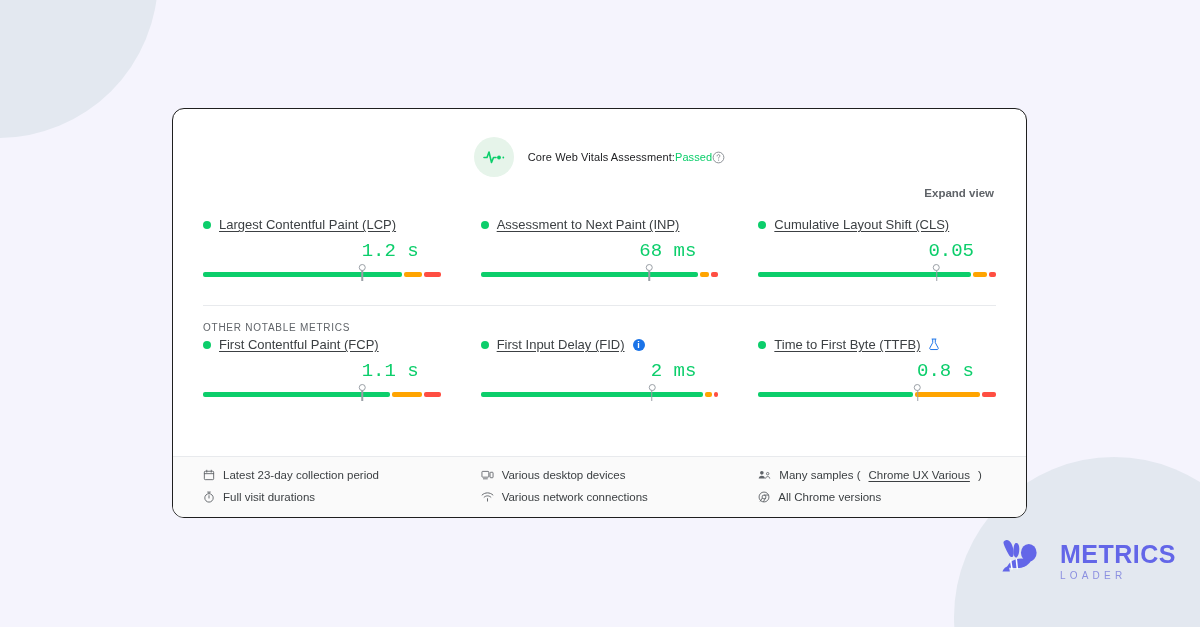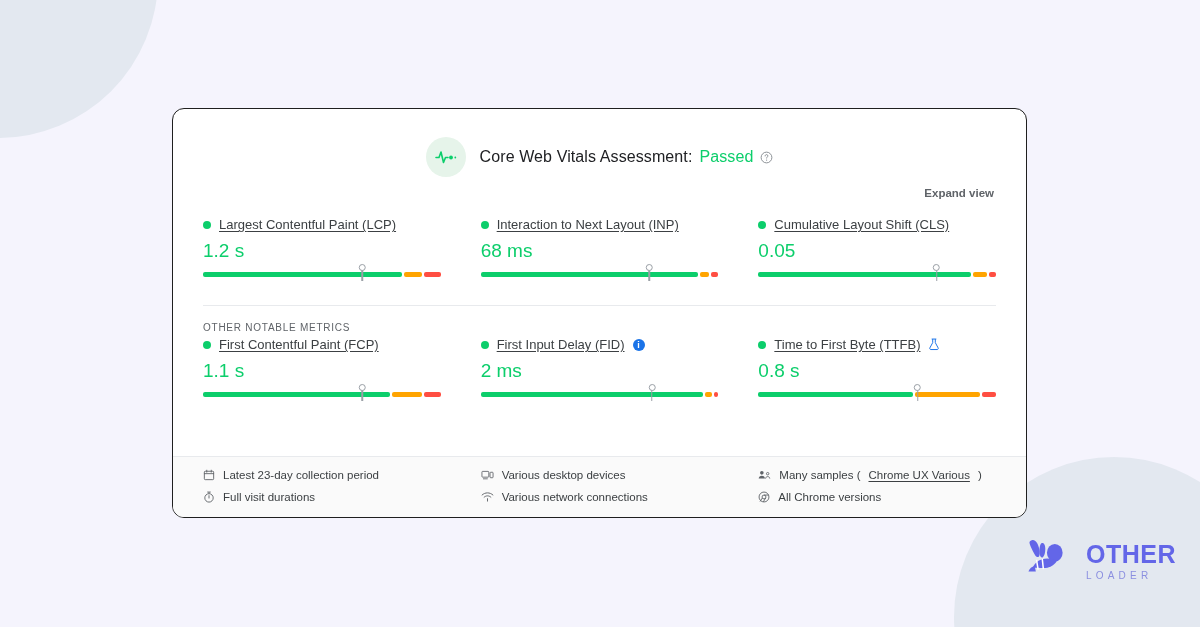--- a/index.html
+++ b/index.html
@@ -66,26 +66,25 @@
     width: 40px;
     height: 40px;
     border-radius: 50%;
     background: #e6f4ea;
     display: flex;
     align-items: center;
     justify-content: center;
     flex: 0 0 auto;
   }
   .assessment-title {
-    font-size: 16px;
+    font-size: 11px;
     color: #202124;
     letter-spacing: .1px;
     display: flex;
     align-items: center;
-    gap: 7px;
   }
   .assessment-status { color: #0cce6b; }
   .help-icon {
     display: inline-flex;
     color: #80868b;
   }
 
   
   .expand-row {
     display: flex;
@@ -145,24 +144,25 @@
   }
   .badge-flask {
     display: inline-flex;
     color: #1a73e8;
     flex: 0 0 auto;
   }
 
   .metric-value {
     font-size: 19px;
     color: #0cce6b;
-    text-align: left;
+    text-align: right;
     padding-right: 22px;
     margin-bottom: 3px;
     font-weight: 400;
+    font-family: Liberation Mono, monospace;
   }
 
   
   .bar-wrap { position: relative; height: 16px; }
   .bar {
     display: flex;
     height: 5px;
     width: 100%;
     gap: 2px;
     position: absolute;
@@ -306,21 +306,21 @@
             <div class="seg-ni" style="width:8%"></div>
             <div class="seg-poor" style="width:7%"></div>
           </div>
           <div class="marker" style="left:67%"></div>
         </div>
       </div>
 
       <div class="metric">
         <div class="metric-head">
           <span class="metric-dot"></span>
-          <span class="metric-name">Interaction to Next Layout (INP)</span>
+          <span class="metric-name">Assessment to Next Paint (INP)</span>
         </div>
         <div class="metric-value">68 ms</div>
         <div class="bar-wrap">
           <div class="bar">
             <div class="seg-good" style="width:93%"></div>
             <div class="seg-ni" style="width:4%"></div>
             <div class="seg-poor" style="width:3%"></div>
           </div>
           <div class="marker" style="left:71%"></div>
         </div>
@@ -485,16 +485,16 @@
     <svg width="54" height="44" viewBox="0 0 56 46">
       <path d="M9 3.5c2.6-1.2 5 1.2 6.6 5.2 1.6 4 2.2 8.6 1.3 10.9-.9 2.3-3.2 1.6-4.9-1.4C9.5 14 6 7 6.6 5.3 6.9 4.4 7.8 4 9 3.5z" fill="#6366e8"></path>
       <path d="M19.5 6.2c2.3-.5 3.6 2.3 3.6 6.2 0 3.9-.9 7.6-2.5 8.7-1.6 1.1-3-.6-3.4-3.7-.5-3.7-.1-10.4 2.3-11.2z" fill="#6366e8"></path>
       <ellipse cx="33" cy="16.5" rx="8.2" ry="9.3" fill="#6366e8"></ellipse>
       <path d="M10 32c2-5.5 8-9.5 15-9.5 4 0 7.5 1 10 2.8-2.5 4.3-8 7.2-14 7.2-4 0-7.8-.2-11-.5z" fill="#6366e8"></path>
       <path d="M5.5 36c1-3 3.5-5 6.5-5.6l1.2 5.6H5.5z" fill="#6366e8"></path>
       <path d="M14 24.5l1.5 9M20 23.5l1 9.5" stroke="#ffffff" stroke-width="1.6" stroke-linecap="round"></path>
     </svg>
   </span>
   <span class="logo-text">
-    <span class="logo-title">OTHER</span>
+    <span class="logo-title">METRICS</span>
     <span class="logo-sub">LOADER</span>
   </span>
 </div>
 
 </body></html>

